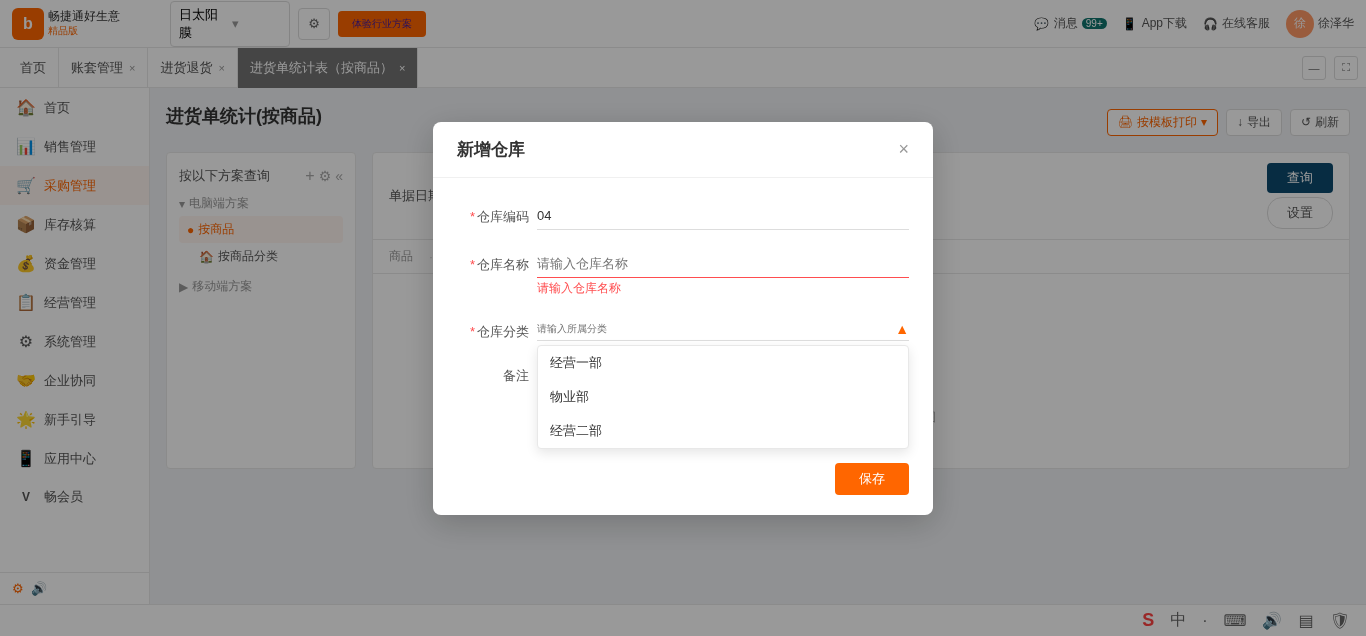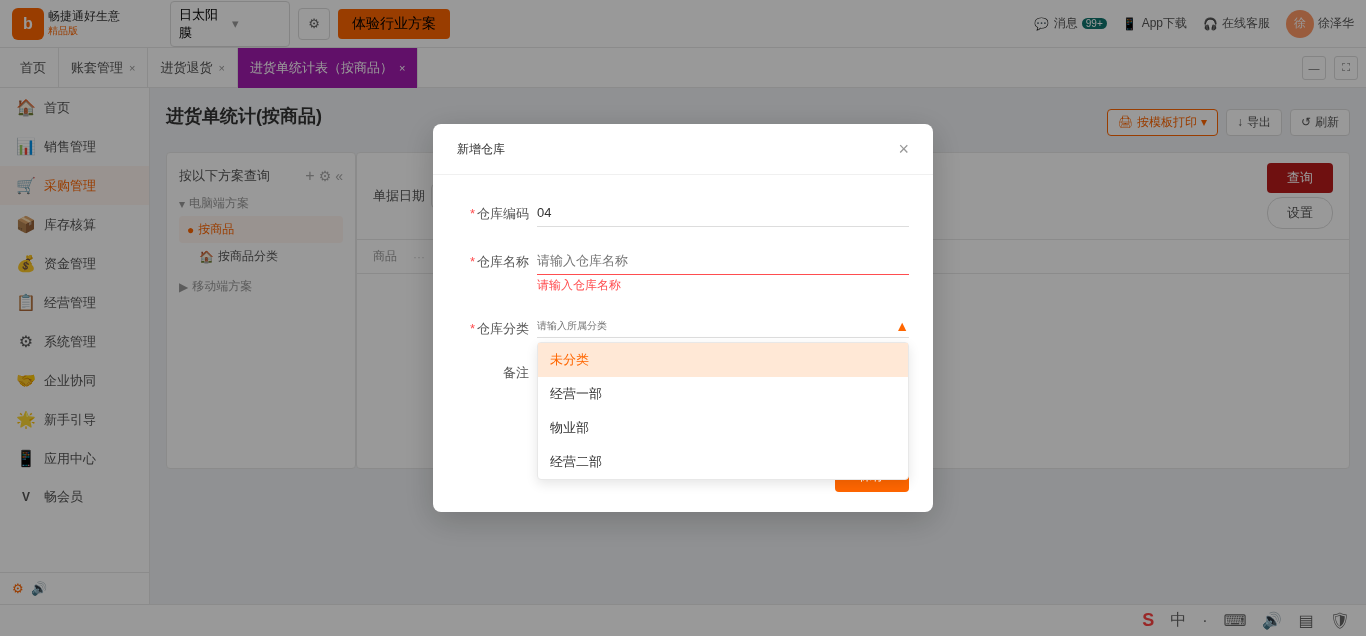--- a/index.html
+++ b/index.html
@@ -30,22 +30,22 @@
     }
     .store-selector span { flex: 1; }
     .store-arrow { color: #999; margin-left: 4px; }
 
     .gear-btn {
       width: 32px; height: 32px; border: 1px solid #ddd; border-radius: 4px;
       display: flex; align-items: center; justify-content: center;
       cursor: pointer; background: #fff; color: #666;
     }
     .trial-btn {
-      background: #ff6600; color: #000000; border: none; border-radius: 4px;
-      padding: 6px 14px; cursor: pointer; font-size: 14px;
+      background: #ff6600; color: #4c1d95; border: none; border-radius: 4px;
+      padding: 6px 14px; cursor: pointer; font-size: 10px;
     }
 
     .header-right {
       margin-left: auto; display: flex; align-items: center; gap: 16px;
     }
     .header-icon-item {
       display: flex; align-items: center; gap: 4px; cursor: pointer; color: #555; font-size: 12px;
     }
     .badge {
       background: #0f766e; color: #fff; border-radius: 10px;
@@ -61,21 +61,21 @@
     .tab-bar {
       display: flex; align-items: center; background: #fff;
       border-bottom: 1px solid #e8e8e8; height: 40px; padding: 0 8px;
     }
     .tab {
       display: flex; align-items: center; padding: 0 12px; height: 40px;
       cursor: pointer; color: #555; font-size: 13px; border-right: 1px solid #e8e8e8;
       white-space: nowrap;
     }
     .tab.active {
-      color: #fff; background: #a21caf;
+      color: #fff; background: #737373;
     }
     .tab .close-icon { margin-left: 6px; color: #999; font-size: 11px; }
     .tab.active .close-icon { color: #fff; }
     .tab-spacer { flex: 1; }
     .tab-controls { display: flex; gap: 8px; }
     .tab-ctrl-btn {
       width: 24px; height: 24px; border: 1px solid #ddd; border-radius: 3px;
       display: flex; align-items: center; justify-content: center;
       cursor: pointer; color: #666; font-size: 11px; background: #fff;
     }
@@ -127,21 +127,21 @@
     .filter-item { display: flex; align-items: center; gap: 6px; font-size: 13px; color: #555; }
     .filter-input {
       border: 1px solid #ddd; border-radius: 4px; padding: 4px 8px;
       font-size: 12px; width: 120px;
     }
     .filter-select {
       border: 1px solid #ddd; border-radius: 4px; padding: 4px 8px;
       font-size: 12px; width: 120px; appearance: none; background: #fff;
     }
     .query-btn {
-      background: #b91c1c; color: #fff; border: none; border-radius: 4px;
+      background: #0c4a6e; color: #fff; border: none; border-radius: 4px;
       padding: 6px 20px; cursor: pointer; font-size: 13px;
     }
     .set-btn {
       border: 1px solid #ddd; color: #555; background: #fff; border-radius: 15px;
       padding: 6px 16px; cursor: pointer; font-size: 13px;
     }
     .btn-col { display: flex; flex-direction: column; gap: 4px; }
 
     .table-subheader {
       display: flex; padding: 8px 16px; border-bottom: 1px solid #e8e8e8;
@@ -171,21 +171,21 @@
 
     
     .dialog {
       background: #fff; border-radius: 8px; box-shadow: 0 8px 32px rgba(0,0,0,0.2);
       width: 500px; position: relative; z-index: 101;
     }
     .dialog-header {
       display: flex; align-items: center; justify-content: space-between;
       padding: 16px 24px; border-bottom: 1px solid #f0f0f0;
     }
-    .dialog-title { font-size: 12px; font-weight: normal; color: #333; }
+    .dialog-title { font-size: 17px; font-weight: bold; color: #333; }
     .dialog-close {
       cursor: pointer; color: #999; font-size: 18px; line-height: 1;
     }
     .dialog-body { padding: 24px; }
     .form-row {
       display: flex; align-items: flex-start; margin-bottom: 20px;
     }
     .form-label {
       width: 80px; color: #555; font-size: 13px; padding-top: 6px;
       text-align: right; padding-right: 8px; flex-shrink: 0;
@@ -376,21 +376,21 @@
           <span>↓</span>
           <span>导出</span>
         </div>
         <div class="refresh-btn">
           <span>↺</span>
           <span>刷新</span>
         </div>
       </div>
     </div>
 
-    <div style="display:flex; ">
+    <div style="display:flex; gap:16px;">
 
       <div style="width:190px; background:#fff; border:1px solid #e8e8e8; border-radius:4px; padding:8px 0;">
         <div style="display:flex; align-items:center; padding:6px 12px; gap:4px;">
           <span style="font-size:13px; color:#555; flex:1;">按以下方案查询</span>
           <span style="cursor:pointer; color:#aaa; font-size:16px;">+</span>
           <span style="cursor:pointer; color:#aaa; font-size:14px;">⚙</span>
           <span style="cursor:pointer; color:#aaa; font-size:14px;">«</span>
         </div>
         <div style="padding: 4px 12px;">
           <div style="display:flex; align-items:center; gap:4px; color:#999; font-size:12px; margin-bottom:4px;">
@@ -475,21 +475,20 @@
         </div>
       </div>
 
       <div class="form-row">
         <label class="form-label required">仓库分类</label>
         <div class="form-control-wrap category-wrap">
           <input class="category-input" type="text" placeholder="请输入所属分类" style="">
           <span class="category-arrow">▲</span>
           
           <div class="dropdown-list">
-            <div class="dropdown-item selected">未分类</div>
             <div class="dropdown-item">经营一部</div>
             <div class="dropdown-item">物业部</div>
             <div class="dropdown-item">经营二部</div>
           </div>
         </div>
       </div>
 
       <div class="form-row">
         <label class="form-label">备注</label>
         <div class="form-control-wrap">

